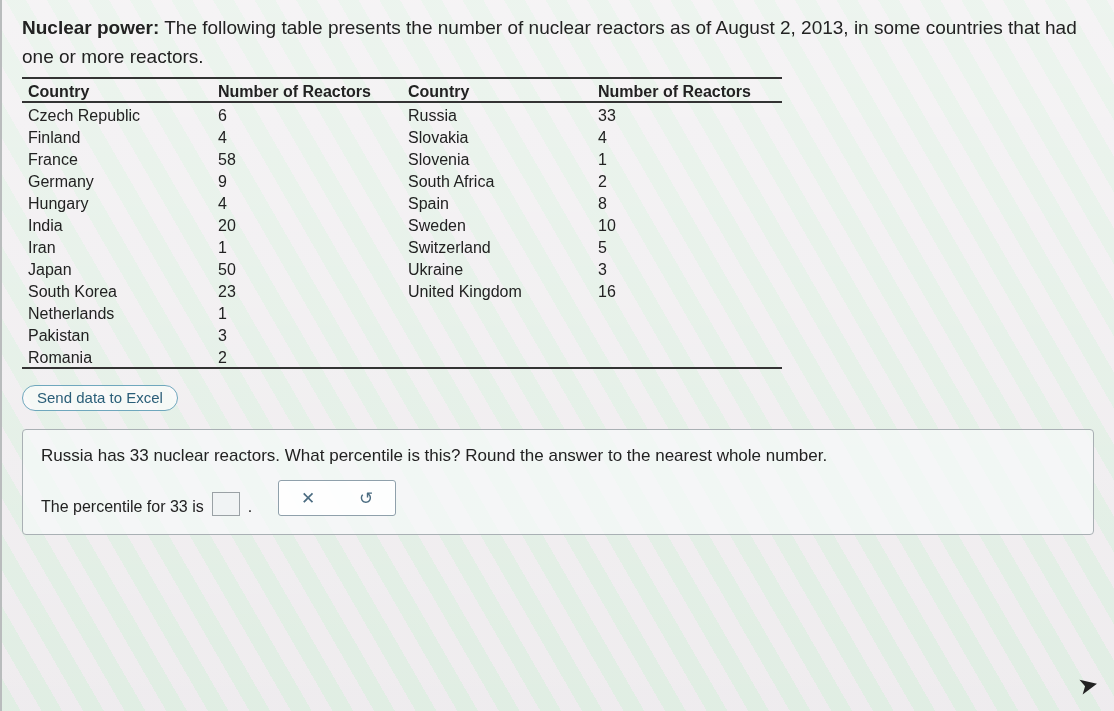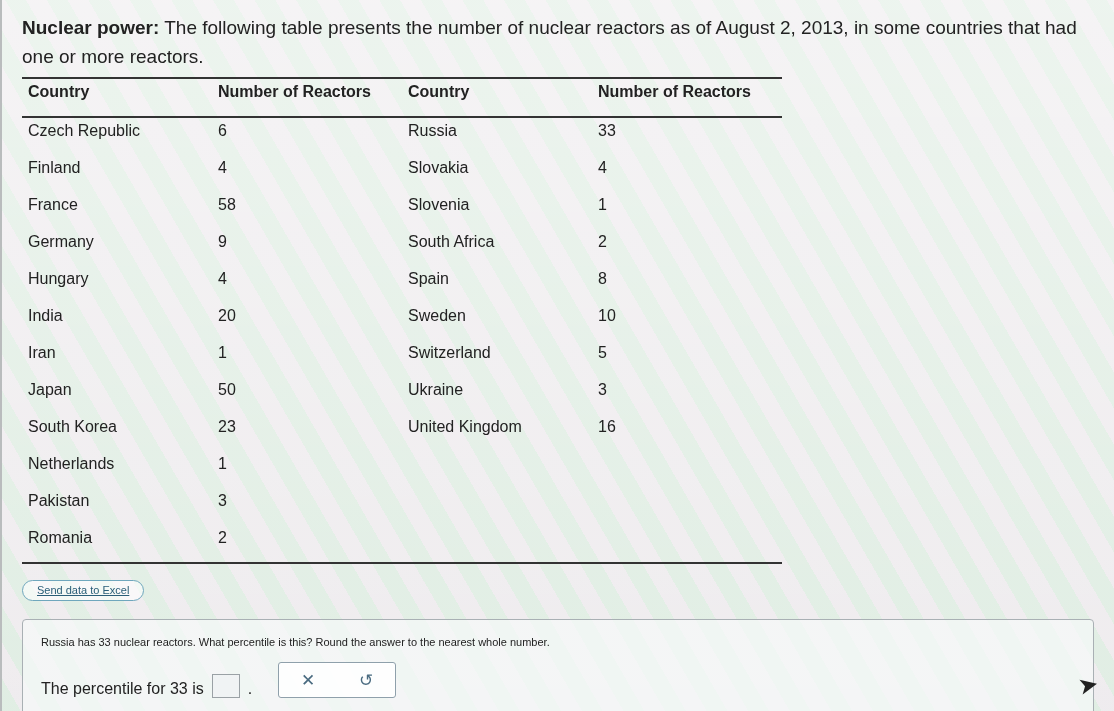--- a/index.html
+++ b/index.html
@@ -32,21 +32,21 @@
     line-height: 1.5;
     margin-bottom: 2px;
   }
   .prompt .lead { font-weight: 700; }
   table.data {
     border-collapse: collapse;
     margin-top: 6px;
     width: 760px;
   }
   table.data th, table.data td {
-    padding: 4px 8px 15px 6px;
+    padding: 4px 8px 0 6px;
     text-align: left;
     font-size: 16px;
   }
   table.data th {
     font-weight: 700;
     border-top: 2px solid #333;
     border-bottom: 2px solid #333;
   }
   table.data .num-col {
     width: 170px;
@@ -56,33 +56,32 @@
     border-bottom: 2px solid #333;
   }
   .send-btn {
     display: inline-block;
     margin-top: 16px;
     padding: 3px 14px 4px;
     border: 1px solid #6fa7bd;
     border-radius: 16px;
     color: #2a5e78;
     background: rgba(255,255,255,0.6);
-    font-size: 11px;
+    font-size: 15px;
     cursor: pointer;
-    text-decoration: underline;
   }
   .question-box {
     margin-top: 18px;
     border: 1px solid #a9b0b4;
     border-radius: 4px;
     background: rgba(246,249,249,0.7);
     padding: 16px 18px 18px;
     position: relative;
   }
-  .q-text { font-size: 11px; margin-bottom: 14px; }
+  .q-text { font-size: 17px; margin-bottom: 14px; }
   .ans-row {
     display: flex;
     align-items: flex-end;
     gap: 8px;
     font-size: 16px;
   }
   .ans-input {
     width: 28px; height: 24px;
     border: 1px solid #9aa1a5;
     background: #f0f3f4;

